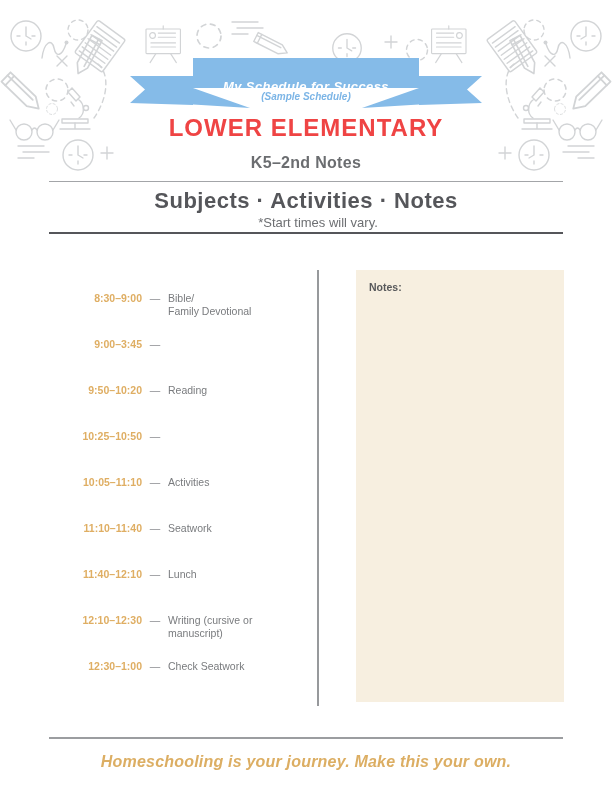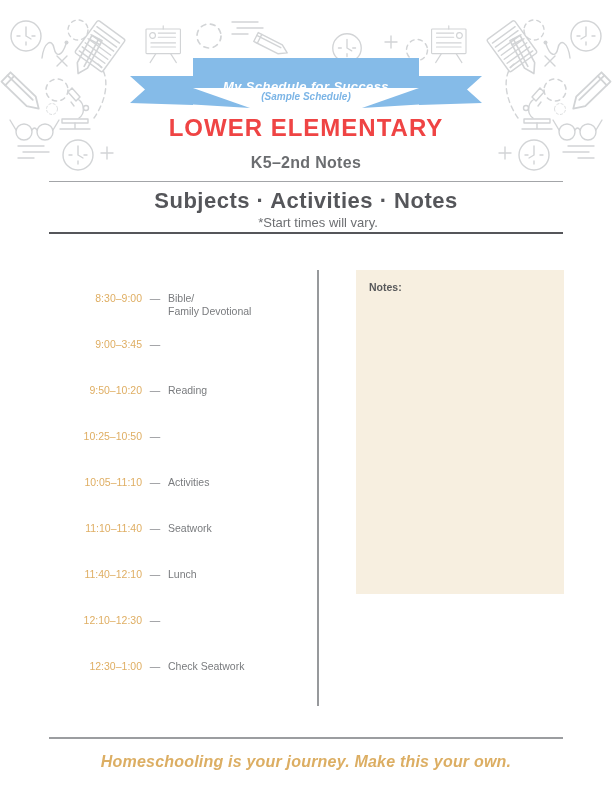--- a/index.html
+++ b/index.html
@@ -25,26 +25,26 @@
   .rule{left:49px;width:514px;}
   .rule1{top:181px;height:1px;background:#a3a5a8;}
   .rule2{top:232px;height:2px;background:#55565a;}
   .rule3{top:737px;height:2px;background:#9b9da0;}
   .section-title{left:0;right:0;top:188px;text-align:center;color:#55565a;
       font-size:22px;font-weight:700;letter-spacing:.5px;}
   .section-note{left:0;right:13px;top:215px;text-align:center;color:#6d6f72;font-size:13px;margin-left:37px;}
   
   .schedule{left:60px;top:292px;width:252px;}
   .s-row{display:flex;align-items:flex-start;height:46px;font-size:10.5px;line-height:13px;}
-  .s-time{width:82px;text-align:right;font-weight:400;color:#dfae63;white-space:nowrap;}
+  .s-time{width:82px;text-align:right;font-weight:700;color:#dfae63;white-space:nowrap;}
   .s-dash{width:26px;text-align:center;color:#8a8c8f;}
   .s-subject{flex:1;color:#797b7e;white-space:pre-line;}
   .divider{left:317px;top:270px;width:2px;height:436px;background:#97999c;}
   
-  .notes-box{left:356px;top:270px;width:208px;height:324px;background:#f7efe0;}
+  .notes-box{left:356px;top:270px;width:208px;height:432px;background:#f7efe0;}
   .notes-label{padding:11px 0 0 13px;font-size:10.5px;font-weight:700;color:#58595b;}
   
   .footer-tagline{left:0;right:0;top:753px;text-align:center;color:#dcae63;
       font-size:16px;font-weight:700;font-style:italic;letter-spacing:.2px;}
 </style>
 </head>
 <body>
 
 <svg class="deco" width="612" height="185" viewBox="0 0 612 185" style="overflow:visible">
   <defs>
@@ -173,20 +173,22 @@
       <div class="s-subject">Seatwork</div>
     </div>
     <div class="s-row">
       <div class="s-time">11:40–12:10</div>
       <div class="s-dash">—</div>
       <div class="s-subject">Lunch</div>
     </div>
     <div class="s-row">
       <div class="s-time">12:10–12:30</div>
       <div class="s-dash">—</div>
+      <div class="s-subject">Writing (cursive or
+manuscript)</div>
     </div>
     <div class="s-row">
       <div class="s-time">12:30–1:00</div>
       <div class="s-dash">—</div>
       <div class="s-subject">Check Seatwork</div>
     </div>
   </div>
 
 <div class="abs divider"></div>
 

